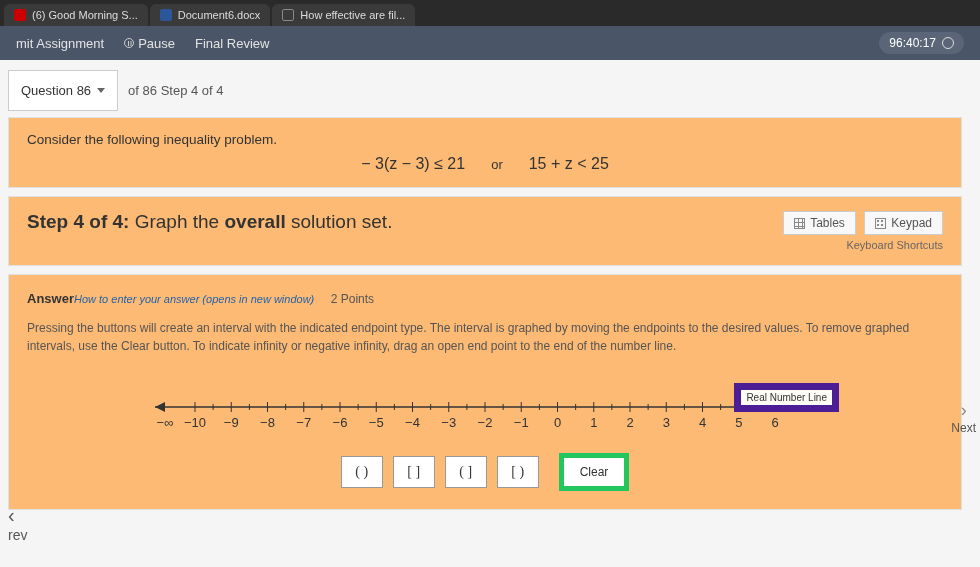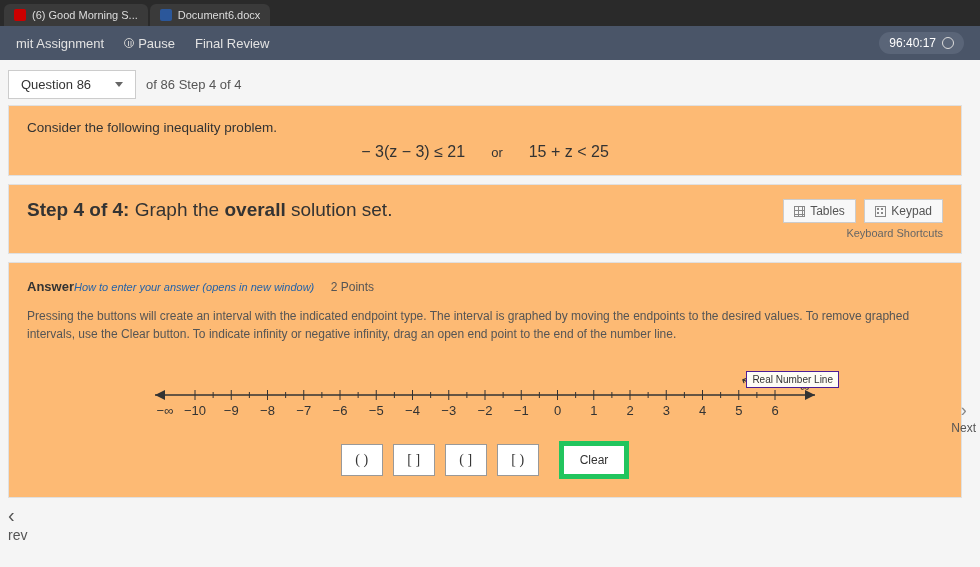--- a/index.html
+++ b/index.html
@@ -14,21 +14,21 @@
 
   .toolbar { background: #4a5568; color: #fff; display: flex; align-items: center; height: 34px; padding: 0 16px; gap: 20px; }
   .toolbar .link { color: #e2e2e2; font-size: 13px; cursor: pointer; }
   .toolbar .pause { display: flex; align-items: center; gap: 4px; }
   .timer { margin-left: auto; background: #5a6578; border-radius: 14px; padding: 4px 10px; font-size: 12px; display: flex; align-items: center; gap: 6px; }
   .gear { width: 12px; height: 12px; border: 1.5px solid #ddd; border-radius: 50%; position: relative; }
 
   .content { padding: 10px 10px 10px 0; background: #f5f5f5; height: calc(100% - 60px); position: relative; }
 
   .question-header { display: flex; align-items: center; gap: 10px; margin-bottom: 6px; padding-left: 8px; }
-  .q-btn { background: #fff; border: 1px solid #ccc; padding: 6px 12px; font-size: 13px; color: #333; display: flex; align-items: center; gap: 24px; cursor: pointer; }
+  .q-btn { background: #fff; border: 1px solid #ccc; padding: 12px 12px; font-size: 13px; color: #333; display: flex; align-items: center; gap: 6px; cursor: pointer; }
   .q-meta { font-size: 13px; color: #555; }
 
   .card { background: #fdba74; border: 1px solid #e0e0e0; margin: 0 8px 8px 8px; padding: 14px 18px; position: relative; }
   .card-text { font-size: 13.5px; color: #333; }
   .eq { text-align: center; font-size: 16px; color: #333; margin-top: 8px; font-family: 'Times New Roman', serif; }
   .eq .or { margin: 0 22px; font-size: 13px; font-family: Arial; }
 
   .step-row { display: flex; align-items: flex-start; }
   .step-left { font-size: 19px; color: #333; }
   .step-right { margin-left: auto; text-align: right; }
@@ -36,21 +36,21 @@
   .kb-short { font-size: 11px; color: #666; margin-top: 4px; }
 
   .answer-card { padding: 14px 18px 18px 18px; }
   .answer-label { font-size: 13px; color: #333; font-weight: bold; }
   .answer-link { color: #2563a8; font-size: 11px; font-style: italic; font-weight: normal; }
   .points { font-size: 12px; color: #555; margin-left: 12px; font-weight: normal; }
   .instructions { font-size: 12px; color: #555; margin-top: 12px; line-height: 1.5; }
 
   .numberline-wrap { margin: 36px auto 10px auto; position: relative; width: 680px; }
   .nl-svg { display: block; }
-  .nl-tooltip { position: absolute; right: -14px; top: -8px; background: #fefdf5; border: 1px solid #4c1d95; font-size: 10px; padding: 2px 5px; color: #333; white-space: nowrap; }
+  .nl-tooltip { position: absolute; right: -14px; top: -8px; background: #fefdf5; border: 7px solid #4c1d95; font-size: 10px; padding: 2px 5px; color: #333; white-space: nowrap; }
   .cursor-icon { position: absolute; right: 72px; top: -6px; font-size: 14px; color: #333; transform: rotate(-20deg); }
 
   .interval-buttons { display: flex; gap: 10px; justify-content: center; margin-top: 12px; align-items: center; }
   .ib { width: 42px; height: 32px; border: 1px solid #999; background: #fff; display: flex; align-items: center; justify-content: center; font-size: 14px; color: #333; cursor: pointer; font-family: 'Times New Roman', serif; }
   .clear-btn { border: 5px solid #22c55e; background: #fff; padding: 7px 16px; font-size: 12px; color: #333; cursor: pointer; margin-left: 10px; }
 
   .side-prev { position: absolute; left: 0; bottom: 20px; color: #555; font-size: 14px; padding: 4px 8px; cursor: pointer; }
   .side-next { position: absolute; right: 4px; top: 340px; color: #555; font-size: 12px; text-align: center; cursor: pointer; }
   .side-next .chev { font-size: 18px; color: #888; }
 
@@ -64,20 +64,24 @@
 <body>
 
 <div class="tabs-row">
   <div class="tab">
     <span class="tab-icon red-icon"></span>
     <span>(6) Good Morning S...</span>
   </div>
   <div class="tab">
     <span class="tab-icon blue-icon"></span>
     <span>Document6.docx</span>
+  </div>
+  <div class="tab">
+    <span class="tab-icon clear-icon"></span>
+    <span>How effective are fil...</span>
   </div>
 </div>
 
 <div class="toolbar">
   <span class="link">mit Assignment</span>
   <span class="link pause">
     <span class="pause-icon"></span>
     <span>Pause</span>
   </span>
   <span class="link">Final Review</span>

